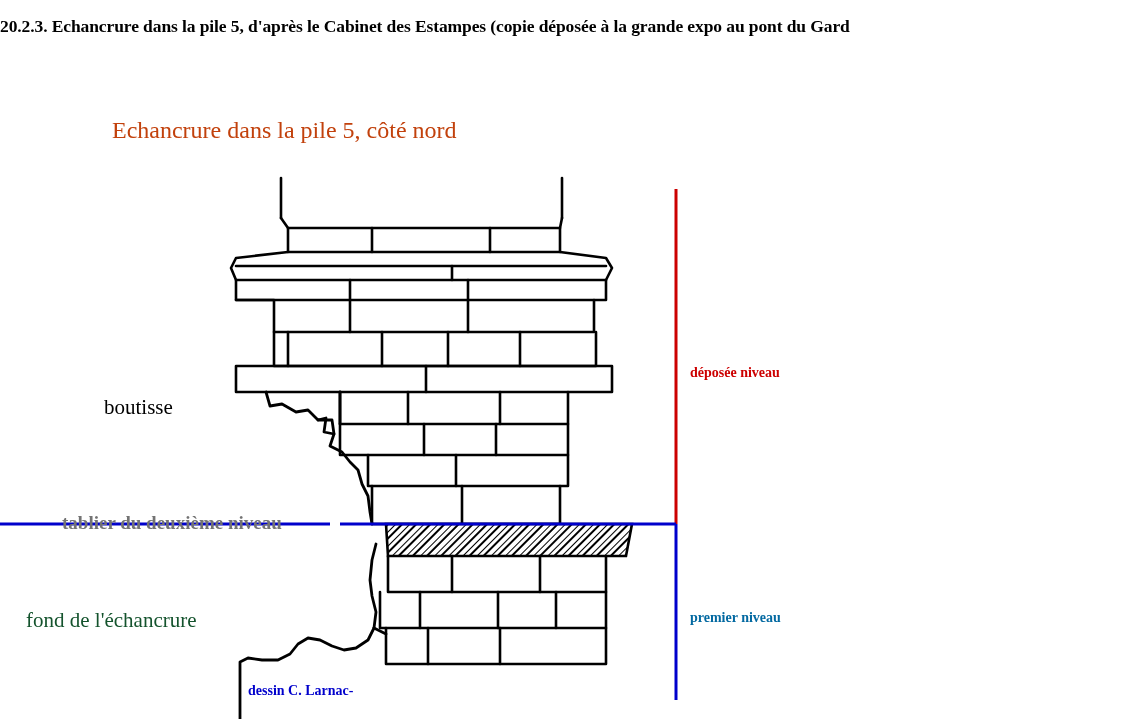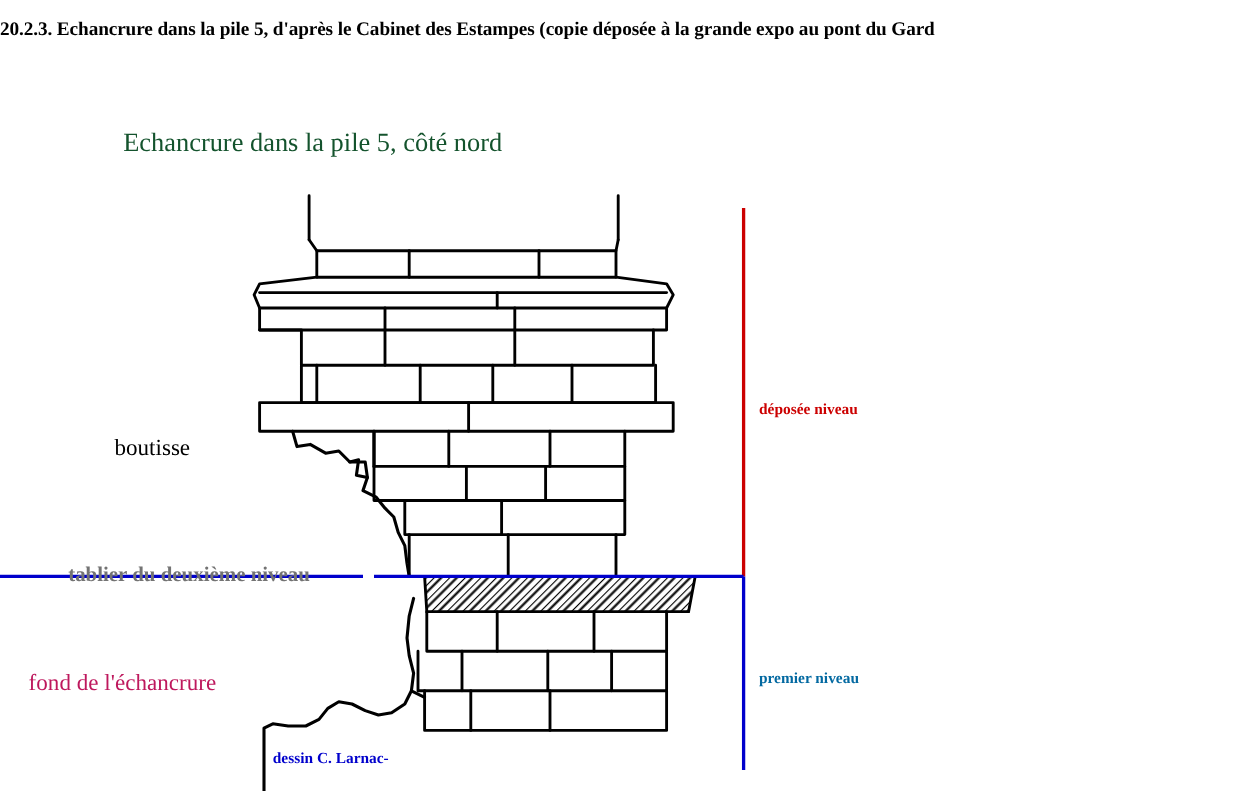--- a/index.html
+++ b/index.html
@@ -26,40 +26,40 @@
     color: #000000;
     white-space: nowrap;
     letter-spacing: -0.1px;
   }
   .figure-title {
     position: absolute;
     left: 112px;
     top: 117px;
     font-size: 24px;
     font-family: "Liberation Serif", serif;
-    color: #14532d;
+    color: #c2410c;
     white-space: nowrap;
   }
   .label {
     position: absolute;
     font-family: "Liberation Serif", serif;
     white-space: nowrap;
   }
   .label-boutisse {
     left: 104px;
     top: 365px;
     font-size: 21px;
     color: #000000;
     margin-top: 30px;
   }
   .label-fond {
     left: 26px;
     top: 608px;
     font-size: 21px;
-    color: #be185d;
+    color: #14532d;
   }
   .label-tablier {
     left: 62px;
     top: 512px;
     font-size: 19px;
     font-weight: bold;
     color: #737373;
   }
   .label-deuxieme-niveau {
     left: 690px;

